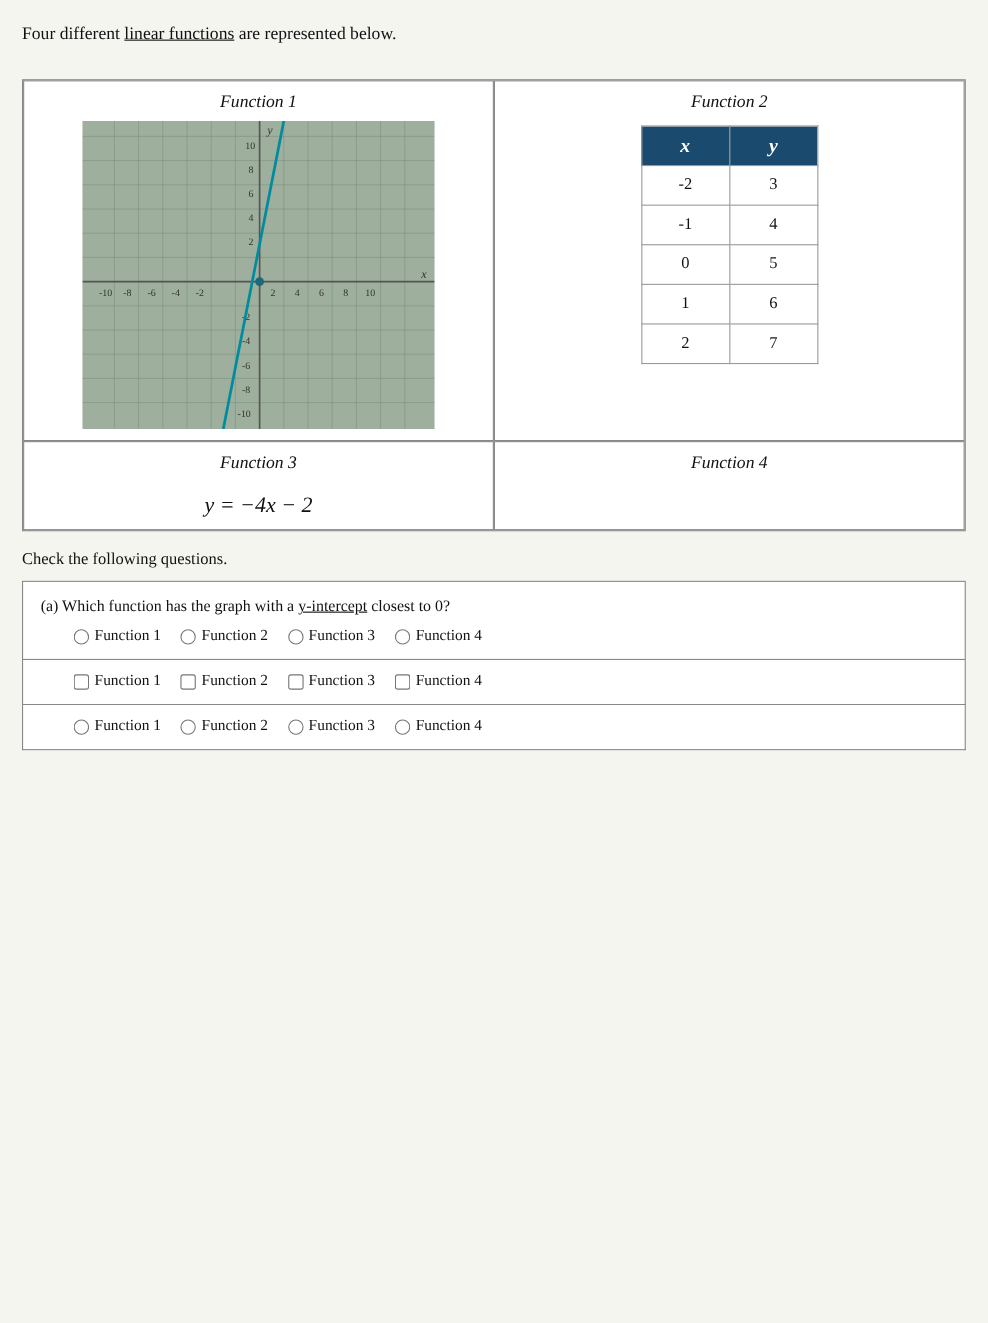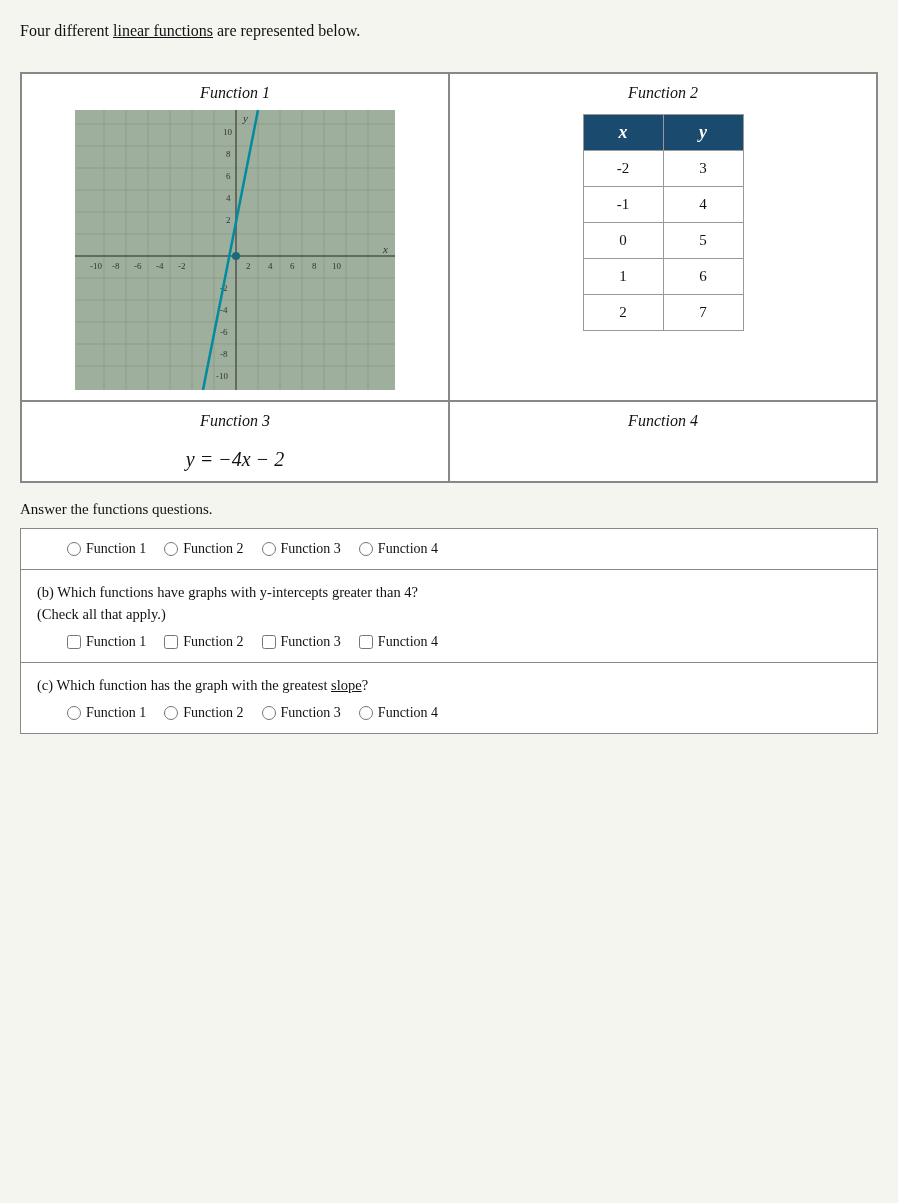--- a/index.html
+++ b/index.html
@@ -235,63 +235,60 @@
     <div class="f3-equation">
       <i>y</i> = −4<i>x</i> − 2
     </div>
   </div>
 
   <div class="grid-cell">
     <div class="cell-title">Function 4</div>
   </div>
 </div>
 
-<p class="questions-label">Answer the functions questions.</p>
-
-<div class="question-box">
-  <div class="radio-row">
-    <label class="radio-item">
-      <input type="radio" name="qa" style=""> Function 1
-    </label>
-    <label class="radio-item">
-      <input type="radio" name="qa" style=""> Function 2
-    </label>
-    <label class="radio-item">
-      <input type="radio" name="qa" style=""> Function 3
-    </label>
-    <label class="radio-item">
-      <input type="radio" name="qa" style=""> Function 4
-    </label>
-  </div>
-</div>
+<p class="questions-label">Check the following questions.</p>
 
 <div class="question-box">
   <p class="question-text">
-    (b) Which functions have graphs with y-intercepts greater than 4?<br>(Check all that apply.)
+    (a) Which function has the graph with a <span style="text-decoration:underline;">y-intercept</span> closest to 0?
   </p>
+  <div class="radio-row">
+    <label class="radio-item">
+      <input type="radio" name="qa" style=""> Function 1
+    </label>
+    <label class="radio-item">
+      <input type="radio" name="qa" style=""> Function 2
+    </label>
+    <label class="radio-item">
+      <input type="radio" name="qa" style=""> Function 3
+    </label>
+    <label class="radio-item">
+      <input type="radio" name="qa" style=""> Function 4
+    </label>
+  </div>
+</div>
+
+<div class="question-box">
   <div class="checkbox-row">
     <label class="checkbox-item">
       <input type="checkbox" name="qb1" style=""> Function 1
     </label>
     <label class="checkbox-item">
       <input type="checkbox" name="qb2" style=""> Function 2
     </label>
     <label class="checkbox-item">
       <input type="checkbox" name="qb3" style=""> Function 3
     </label>
     <label class="checkbox-item">
       <input type="checkbox" name="qb4" style=""> Function 4
     </label>
   </div>
 </div>
 
 <div class="question-box">
-  <p class="question-text">
-    (c) Which function has the graph with the greatest <span style="text-decoration:underline;">slope</span>?
-  </p>
   <div class="radio-row">
     <label class="radio-item">
       <input type="radio" name="qc" style=""> Function 1
     </label>
     <label class="radio-item">
       <input type="radio" name="qc" style=""> Function 2
     </label>
     <label class="radio-item">
       <input type="radio" name="qc" style=""> Function 3
     </label>

